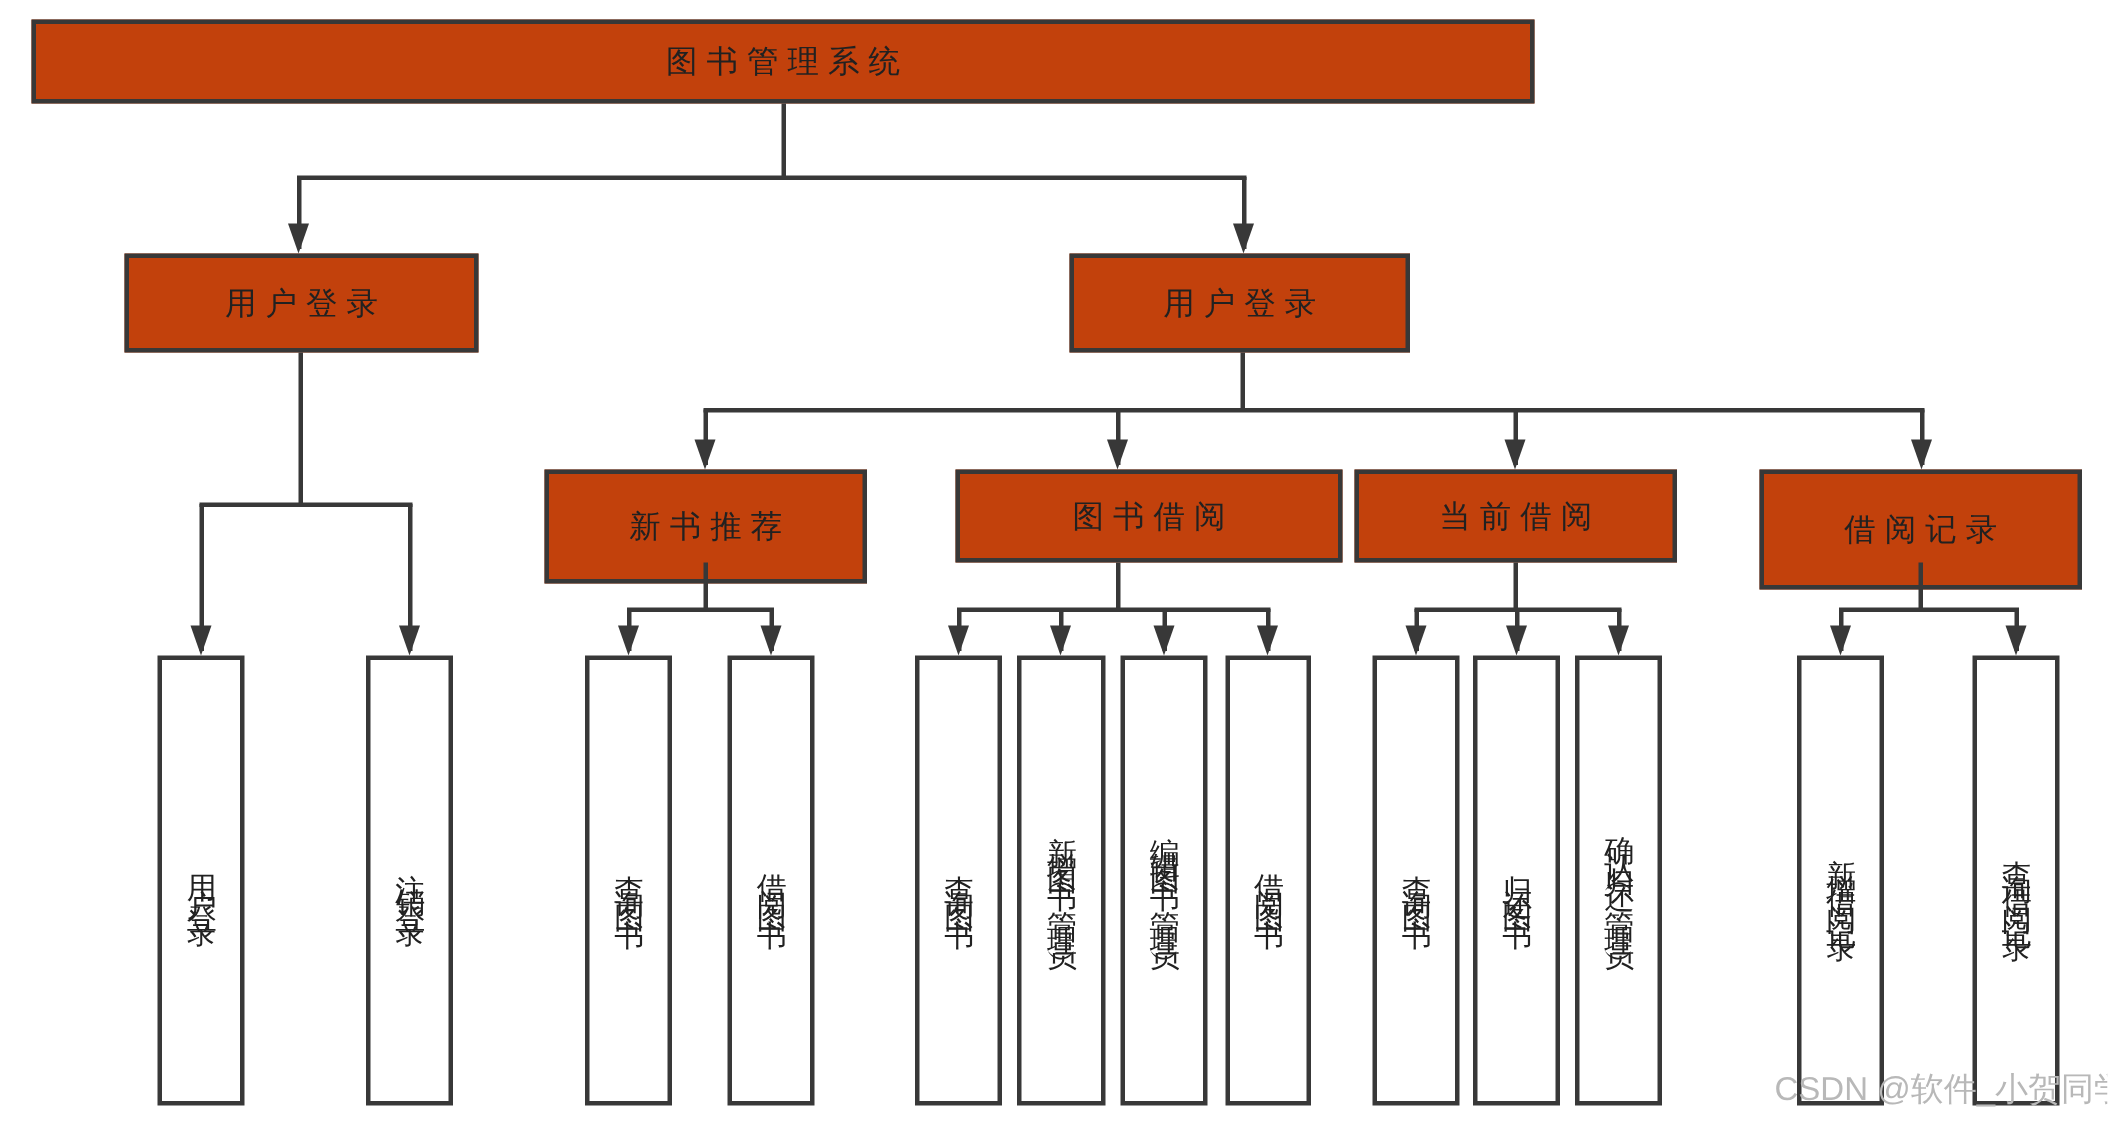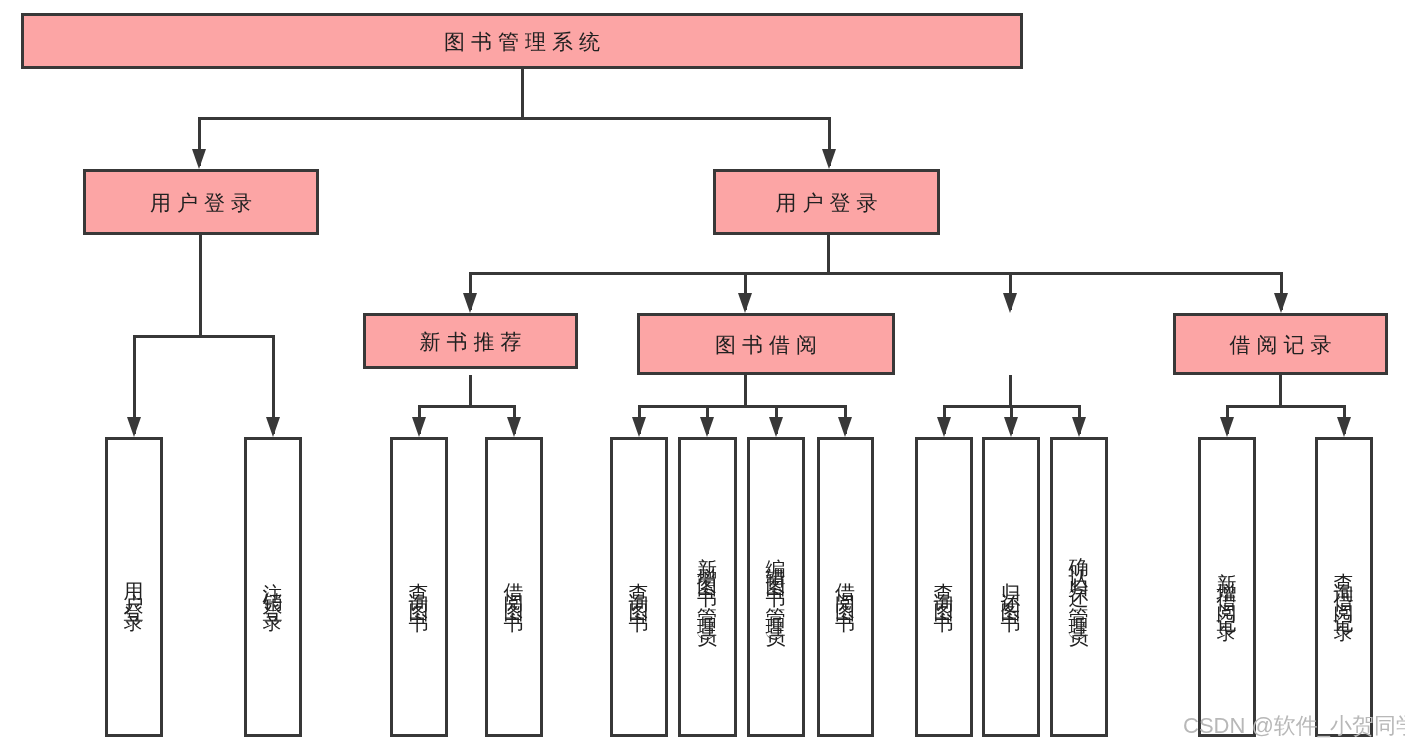--- a/index.html
+++ b/index.html
@@ -14,21 +14,21 @@
     position: relative;
     width: 1405px;
     height: 747px;
     background: var(--bg);
     overflow: hidden;
     font-family: "Liberation Sans", "DejaVu Sans", sans-serif;
     color: var(--text);
   }
   .node {
     position: absolute;
-    background: #fca5a5;
+    background: #c2410c;
     border: 3px solid var(--line);
     display: flex;
     align-items: center;
     justify-content: center;
   }
   .hlabel {
     font-size: 21px;
     letter-spacing: 6px;
     padding-left: 6px; 
     white-space: nowrap;
@@ -83,27 +83,30 @@
     <span class="hlabel">图书管理系统</span>
   </div>
 
   <div class="node" style="left:83px; top:169px; width:236px; height:66px">
     <span class="hlabel">用户登录</span>
   </div>
   <div class="node" style="left:713px; top:169px; width:227px; height:66px">
     <span class="hlabel">用户登录</span>
   </div>
 
-  <div class="node" style="left:363px; top:313px; width:215px; height:56px">
+  <div class="node" style="left:363px; top:313px; width:215px; height:76px">
     <span class="hlabel">新书推荐</span>
   </div>
   <div class="node" style="left:637px; top:313px; width:258px; height:62px">
     <span class="hlabel">图书借阅</span>
   </div>
-  <div class="node" style="left:1173px; top:313px; width:215px; height:62px">
+  <div class="node" style="left:903px; top:313px; width:215px; height:62px">
+    <span class="hlabel">当前借阅</span>
+  </div>
+  <div class="node" style="left:1173px; top:313px; width:215px; height:80px">
     <span class="hlabel">借阅记录</span>
   </div>
 
   <div class="leaf" style="left:105px; top:437px; width:58px; height:300px">
     <span class="vlabel">用户登录</span>
   </div>
   <div class="leaf" style="left:244px; top:437px; width:58px; height:300px">
     <span class="vlabel">注销登录</span>
   </div>
 

